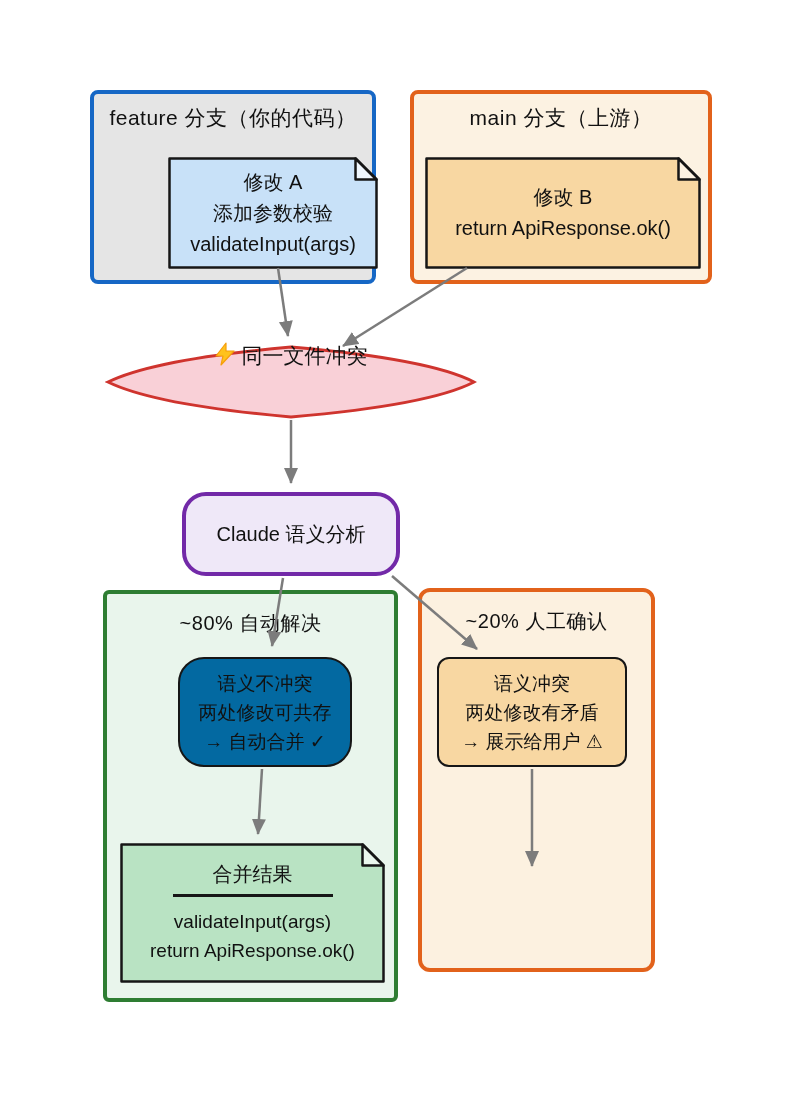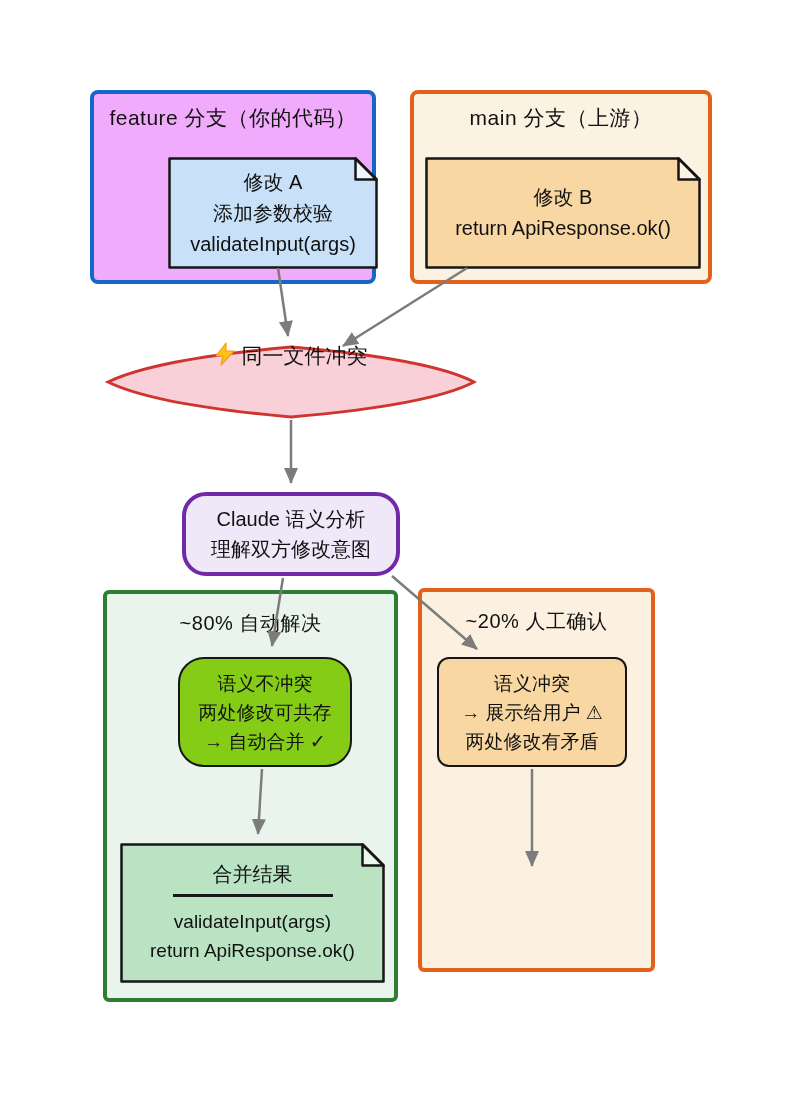--- a/index.html
+++ b/index.html
@@ -12,24 +12,24 @@
     font-family: "Liberation Sans", "DejaVu Sans", sans-serif;
     color: #111111;
   }
 
   
   .container {
     position: absolute;
     box-sizing: border-box;
     border-radius: 8px;
   }
-  .container.blue   { left: 90px;  top: 90px;  width: 286px; height: 194px; background: #f0abfc; border: 4px solid #1667C5; }
+  .container.blue   { left: 90px;  top: 90px;  width: 286px; height: 194px; background: #e5e5e5; border: 4px solid #1667C5; }
   .container.orange { left: 410px; top: 90px;  width: 302px; height: 194px; background: #FCF2E2; border: 4px solid #E2621B; }
   .container.green  { left: 103px; top: 590px; width: 295px; height: 412px; background: #E9F5EC; border: 4px solid #2E7D32; border-radius: 6px; }
-  .container.orange2{ left: 418px; top: 588px; width: 237px; height: 384px; background: #FCF1E0; border: 4px solid #E2621B; border-radius: 6px; }
+  .container.orange2{ left: 418px; top: 588px; width: 237px; height: 384px; background: #FCF1E0; border: 4px solid #E2621B; border-radius: 12px; }
   .ctitle {
     padding-top: 10px;
     text-align: center;
     font-size: 21px;
     letter-spacing: 0.5px;
   }
   .container.green .ctitle, .container.orange2 .ctitle { padding-top: 16px; font-size: 20px; }
 
   
   .roundnode {
@@ -41,21 +41,21 @@
     align-items: center;
     text-align: center;
   }
   .purple {
     left: 182px; top: 492px; width: 218px; height: 84px;
     background: #EFE8F8; border: 4.5px solid #7229A8; border-radius: 24px;
     font-size: 20px; line-height: 30px;
   }
   .greeninner {
     left: 178px; top: 657px; width: 174px; height: 110px;
-    background: #84cc16; border: 2.5px solid #161616; border-radius: 26px;
+    background: #0369a1; border: 2.5px solid #161616; border-radius: 26px;
     font-size: 19px; line-height: 29px;
   }
   .orangeinner {
     left: 437px; top: 657px; width: 190px; height: 110px;
     background: #F8D7A2; border: 2.5px solid #161616; border-radius: 12px;
     font-size: 19px; line-height: 29px;
   }
 
   
   .note { position: absolute; }
@@ -128,41 +128,40 @@
     <div class="diamond-label">
       <svg width="20" height="24" viewBox="0 0 20 24">
         <polygon points="11,1 1,14 8,14 6,23 19,9 11,9" fill="#FFC21D" stroke="#F59E0B" stroke-width="1.2" stroke-linejoin="round"></polygon>
       </svg>
       <span>同一文件冲突</span>
     </div>
   </div>
 
   <div class="roundnode purple">
     <div>Claude 语义分析</div>
-    <div>理解双方修改意图</div>
   </div>
 
   <div class="container green">
     <div class="ctitle">~80% 自动解决</div>
   </div>
 
   <div class="container orange2">
     <div class="ctitle">~20% 人工确认</div>
   </div>
 
   <div class="roundnode greeninner">
     <div>语义不冲突</div>
     <div>两处修改可共存</div>
     <div>→ 自动合并 ✓</div>
   </div>
 
   <div class="roundnode orangeinner">
     <div>语义冲突</div>
+    <div>两处修改有矛盾</div>
     <div>→ 展示给用户 ⚠</div>
-    <div>两处修改有矛盾</div>
   </div>
 
   <div class="note" style="left:120px; top:843px; width:265px; height:140px;">
     <svg width="265" height="140" viewBox="0 0 265 140">
       <path class="note-shape" fill="#B9E3C3" d="M1.5,1.5 L242.5,1.5 L263.5,22.5 L263.5,138.5 L1.5,138.5 Z"></path>
       <path class="note-fold" d="M242.5,1.5 L242.5,22.5 L263.5,22.5 Z"></path>
     </svg>
     <div class="note-text">
       <div class="merge-title">合并结果</div>
       <div class="divider"></div>

